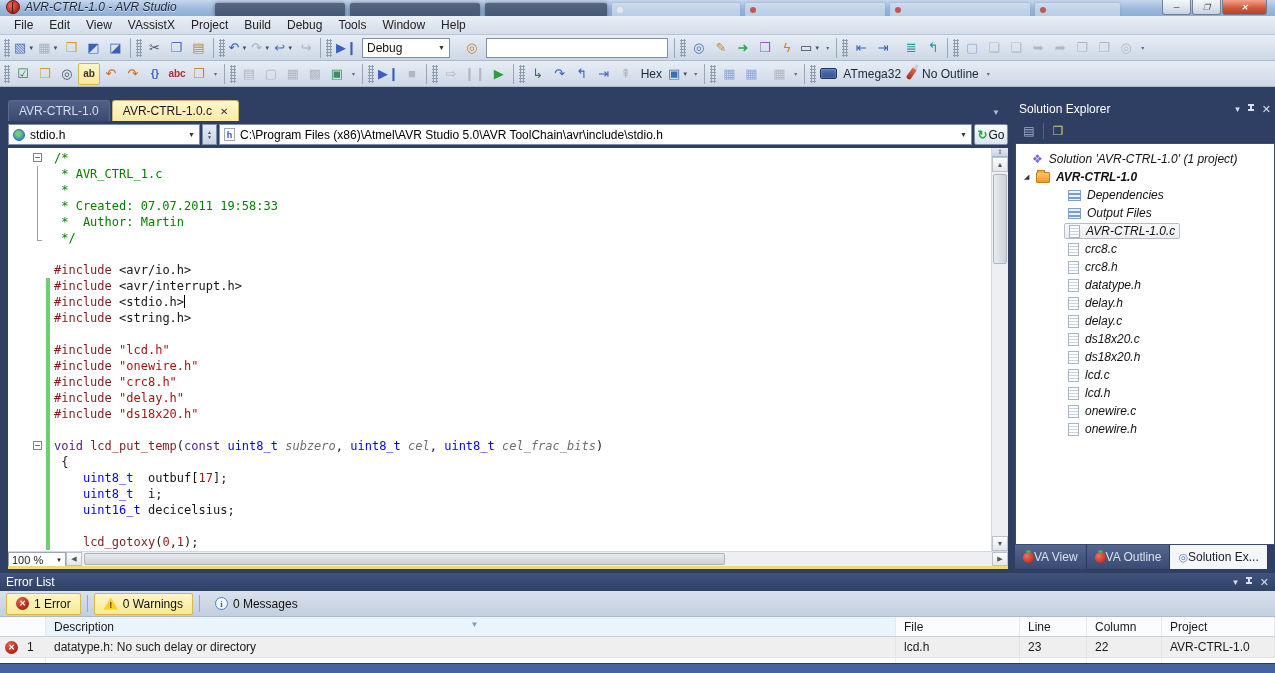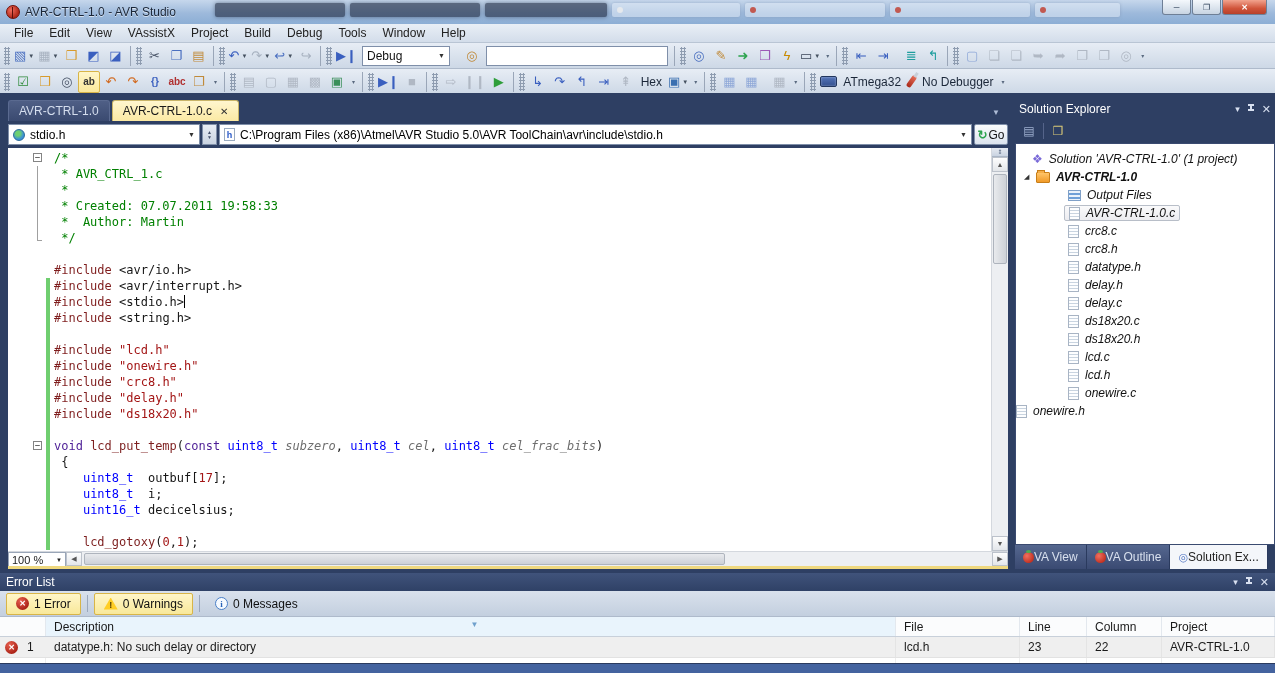--- a/index.html
+++ b/index.html
@@ -1,20 +1,20 @@
 <!DOCTYPE html>
 <html><head>
 <meta charset="utf-8">
 <style>
   * { margin:0; padding:0; box-sizing:border-box; }
   body { font-family:"Liberation Sans", sans-serif; background:#222; }
   .win { position:relative; width:1275px; height:673px; background:#2E3F63; overflow:hidden; }
 
   
-  .titlebar { position:relative; height:24px; background:linear-gradient(180deg,#C6D7EC,#9DB9DB 55%,#8CAED5); display:flex; align-items:center; overflow:hidden; }
+  .titlebar { position:relative; height:16px; background:linear-gradient(180deg,#C6D7EC,#9DB9DB 55%,#8CAED5); display:flex; align-items:flex-start; overflow:hidden;font-style:italic; }
   .appicon { width:14px; height:14px; margin:0 5px 0 6px; border-radius:50%;
              background:radial-gradient(circle at 35% 35%, #F26D5E, #B02818 70%); border:1px solid #701008; position:relative; }
   .appicon::after { content:""; position:absolute; left:5px; top:1px; width:1px; height:11px; background:#58100A; }
   .titletext { font-size:12px; color:#1A2638; text-shadow:0 1px 0 rgba(255,255,255,.6); white-space:nowrap; }
   .blob { position:absolute; top:3px; height:14px; border-radius:2px; }
   .blob.dark { background:rgba(25,35,58,.60); box-shadow:0 0 4px rgba(25,35,58,.5); }
   .blob.lite { background:rgba(230,238,248,.50); box-shadow:0 0 3px rgba(120,140,170,.5); }
   .blob .dot { position:absolute; left:5px; top:4px; width:6px; height:6px; border-radius:50%; background:#C0392B; opacity:.8; }
   .winbtns { position:absolute; right:8px; top:0; display:flex; }
   .wbtn { height:15px; border:1px solid #6E7F96; border-top:none; border-radius:0 0 3px 3px; display:flex; align-items:center; justify-content:center; font-size:8px; color:#23364F; background:linear-gradient(#F4F8FC,#C8D4E2); margin-left:1px; }
@@ -405,21 +405,21 @@
       <span class="sp" style="width: 6px;"></span>
       <div class="tbtn">
         <span style="color: rgb(176, 184, 196);">▦</span>
       </div>
       <div class="of">▾</div>
       <div class="sep"></div>
       <div class="grip"></div>
       <span class="chipIcon"></span>
       <span class="tblabel">ATmega32</span>
       <span class="toolIcon"></span>
-      <span class="tblabel">No Debugger</span>
+      <span class="tblabel">No Outline</span>
       <div class="of">▾</div>
     </div>
 
   <div class="main">
     <div class="editor">
       <div class="tabstrip" id="tabstrip">
           <div class="tab inactive">
             <span>AVR-CTRL-1.0</span>
           </div>
           <div class="tab active">
@@ -517,20 +517,24 @@
           <span class="solicon">❖</span>
           <span class="lbl">Solution 'AVR-CTRL-1.0' (1 project)</span>
         </div>
         <div class="trow" style="padding-left: 8px;">
           <span class="exp">◢</span>
           <span class="folder"></span>
           <span class="lbl" style="font-weight: bold;">AVR-CTRL-1.0</span>
         </div>
         <div class="trow" style="padding-left: 52px;">
           <span class="dicon"></span>
+          <span class="lbl">Dependencies</span>
+        </div>
+        <div class="trow" style="padding-left: 52px;">
+          <span class="dicon"></span>
           <span class="lbl">Output Files</span>
         </div>
         <div class="trow" style="padding-left: 52px;">
           <span class="selrow">
             <span class="doc"></span>
             <span class="lbl">AVR-CTRL-1.0.c</span>
           </span>
         </div>
         <div class="trow" style="padding-left: 52px;">
           <span class="doc"></span>
@@ -565,21 +569,21 @@
           <span class="lbl">lcd.c</span>
         </div>
         <div class="trow" style="padding-left: 52px;">
           <span class="doc"></span>
           <span class="lbl">lcd.h</span>
         </div>
         <div class="trow" style="padding-left: 52px;">
           <span class="doc"></span>
           <span class="lbl">onewire.c</span>
         </div>
-        <div class="trow" style="">
+        <div class="trow" style="padding-left: 52px;">
           <span class="doc"></span>
           <span class="lbl">onewire.h</span>
         </div>
       </div>
     <div class="vatabs" id="vatabs">
         <div class="vatab">
           <span class="tomato"></span>
           <span>VA View</span>
         </div>
         <div class="vatab">

